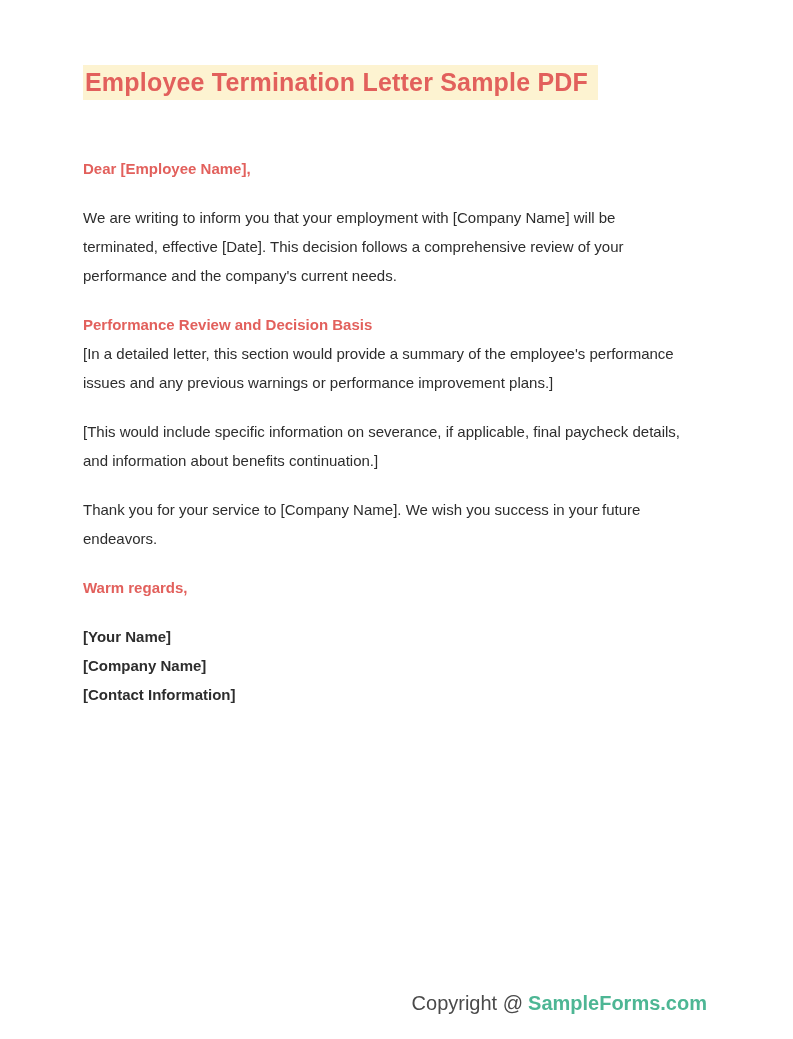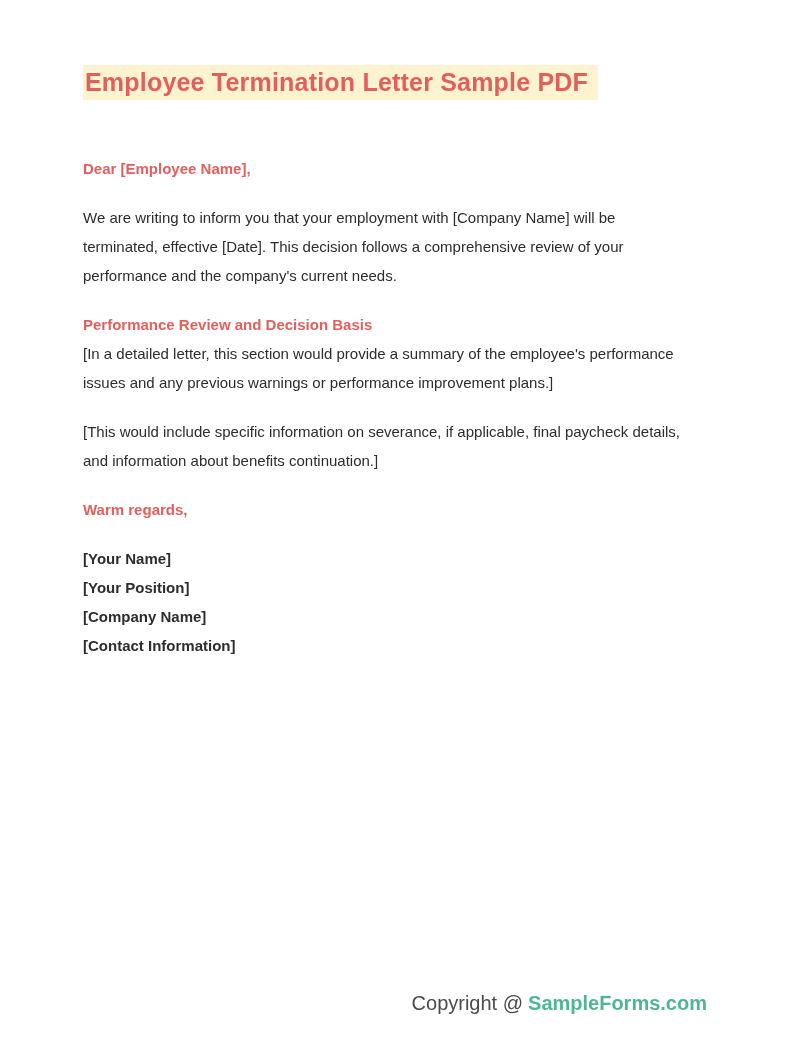--- a/index.html
+++ b/index.html
@@ -80,26 +80,26 @@
 
     <p class="accent">Dear [Employee Name],</p>
 
     <p>We are writing to inform you that your employment with [Company Name] will be terminated, effective [Date]. This decision follows a comprehensive review of your performance and the company's current needs.</p>
 
     <p class="accent heading">Performance Review and Decision Basis</p>
     <p>[In a detailed letter, this section would provide a summary of the employee's performance issues and any previous warnings or performance improvement plans.]</p>
 
     <p>[This would include specific information on severance, if applicable, final paycheck details, and information about benefits continuation.]</p>
 
+    <p>Thank you for your service to [Company Name]. We wish you success in your future endeavors.</p>
 
     <p class="accent">Warm regards,</p>
 
     <div class="signature">
       <p>[Your Name]</p>
-      <p>[Your Position]</p>
       <p>[Company Name]</p>
       <p>[Contact Information]</p>
     </div>
 
   </div>
 
   <div class="footer">
     <span class="copyright">Copyright @</span><a class="brand">SampleForms.com</a>
   </div>
 </div>

